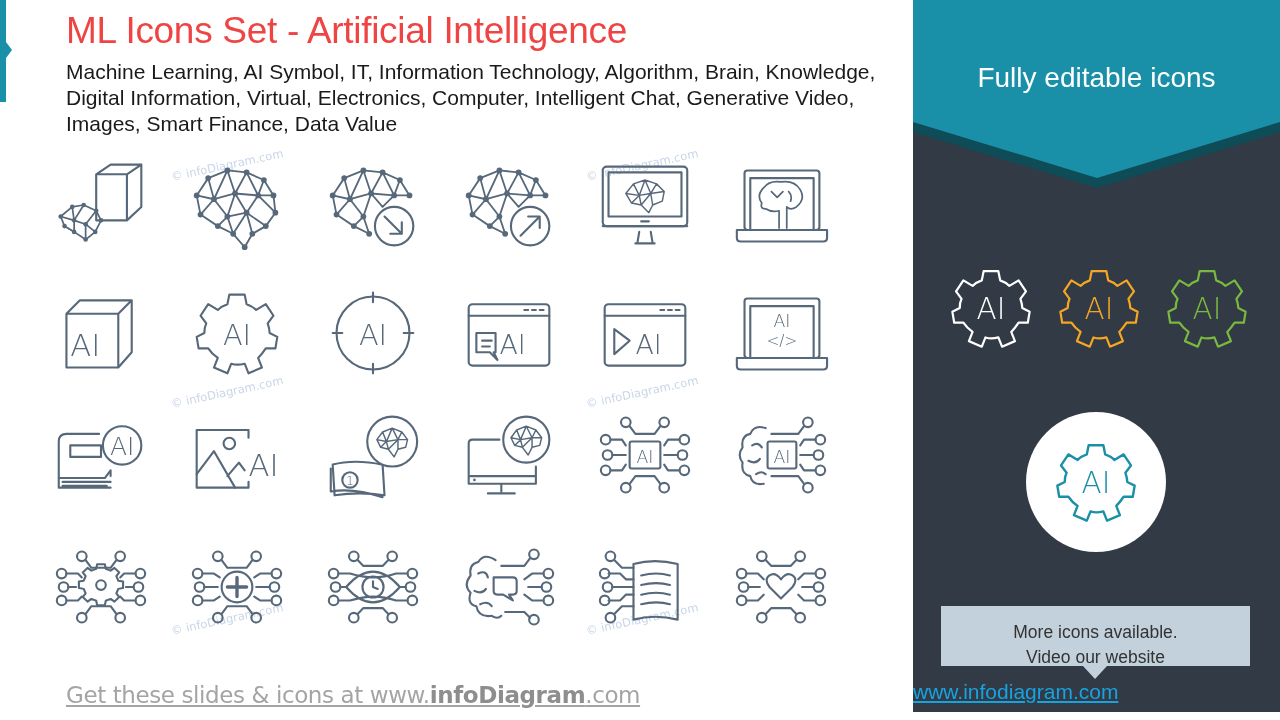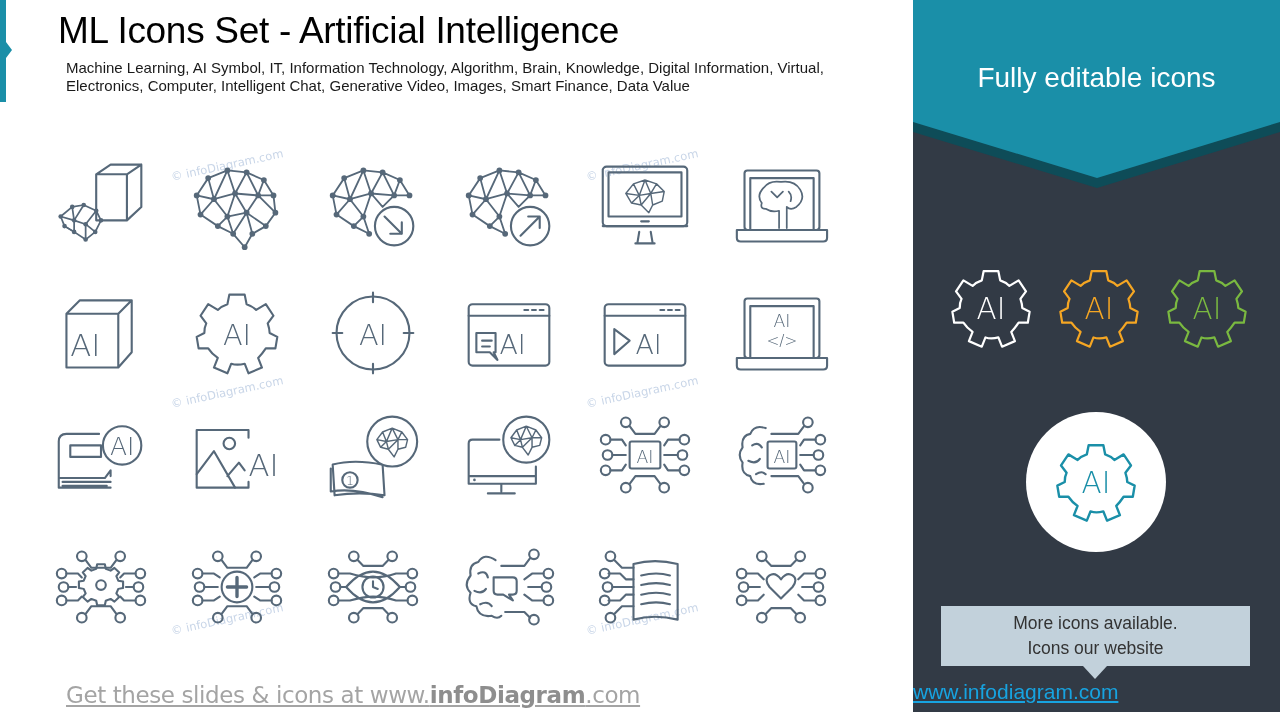--- a/index.html
+++ b/index.html
@@ -3,22 +3,22 @@
 <meta charset="utf-8">
 <style>
   * { margin: 0; padding: 0; box-sizing: border-box; }
   html, body { width: 1280px; height: 720px; overflow: hidden; background: #ffffff; }
   body { position: relative; font-family: "Liberation Sans", sans-serif; }
 
   .accent-bar { position: absolute; left: 0; top: 0; width: 6px; height: 102px; background: #1a8fa8; }
   .accent-notch { position: absolute; left: 6px; top: 42px; width: 0; height: 0;
     border-top: 8px solid transparent; border-bottom: 8px solid transparent; border-left: 6px solid #1a8fa8; }
 
-  .title { position: absolute; left: 58px; top: 10px; font-size: 37px; color: #000000; font-weight: 400; letter-spacing: -0.3px; white-space: nowrap; }
-  .subtitle { position: absolute; left: 66px; top: 59px; width: 830px; font-size: 15px; line-height: 18px; color: #1a1a1a; }
+  .title { position: absolute; left: 66px; top: 10px; font-size: 37px; color: #ef4444; font-weight: 400; letter-spacing: -0.3px; white-space: nowrap; }
+  .subtitle { position: absolute; left: 66px; top: 59px; width: 830px; font-size: 21px; line-height: 26px; color: #1a1a1a; }
 
   .icon-grid { position: absolute; left: 46px; top: 150px; width: 820px; height: 500px; }
   .icon-cell { position: absolute; width: 110px; height: 110px; display: flex; align-items: center; justify-content: center; }
   .icon-cell svg { width: 96px; height: 96px; overflow: visible; }
   .ic { fill: none; stroke: #566879; stroke-width: 2.2; stroke-linecap: round; stroke-linejoin: round; }
   .ic-fill { fill: #566879; }
   .ic-text { fill: #566879; font-family: "DejaVu Sans", sans-serif; font-weight: 300; }
 
   .watermark { position: absolute; font-size: 11.5px; color: #c9d6e8; transform: rotate(-12deg); white-space: nowrap; font-family: "DejaVu Sans", sans-serif; }
 
@@ -26,21 +26,21 @@
   .footer b { color: #8e8e8e; }
 
   .right-panel { position: absolute; left: 913px; top: 0; width: 367px; height: 712px; background: #323a45; overflow: hidden; }
   .banner-svg { position: absolute; left: 0; top: 0; }
   .banner-title { position: absolute; left: 0; width: 367px; top: 62px; text-align: center; font-size: 28px; color: #ffffff; }
 
   .gear-row { position: absolute; top: 262px; left: 0; width: 367px; height: 100px; }
   .gear { position: absolute; width: 92px; height: 92px; }
   .big-circle { position: absolute; left: 113px; top: 412px; width: 140px; height: 140px; border-radius: 50%; background: #ffffff; display: flex; align-items: center; justify-content: center; }
 
-  .callout { position: absolute; left: 28px; top: 606px; width: 309px; height: 60px; background: #c2d1db; text-align: center; color: #333333; font-size: 17.5px; line-height: 25px; padding-top: 5px; }
+  .callout { position: absolute; left: 28px; top: 606px; width: 309px; height: 60px; background: #c2d1db; text-align: center; color: #333333; font-size: 17.5px; line-height: 25px; padding-top: 14px; }
   .callout-tip { position: absolute; left: 170px; top: 666px; width: 0; height: 0; border-left: 12px solid transparent; border-right: 12px solid transparent; border-top: 13px solid #c2d1db; }
   .site-link { position: absolute; left: 0; width: 367px; top: 680px; text-align: left; font-size: 21px; color: #17a3e0; text-decoration: underline; }
 </style>
 </head>
 <body>
 
 <div class="accent-bar"></div>
 <div class="accent-notch"></div>
 
 <h1 class="title">ML Icons Set - Artificial Intelligence</h1>
@@ -446,17 +446,17 @@
 
   <div class="big-circle">
     <svg width="92" height="92" viewBox="0 0 100 100">
       <path d="M42 10 L58 10 L60 20 Q66 22 70 26 L80 20 L88 32 L82 40 Q84 46 84 50 L92 54 L90 66 L80 66 Q76 72 72 76 L76 86 L62 92 L58 82 Q50 84 44 82 L40 92 L26 86 L30 76 Q24 72 20 66 L10 66 L8 54 L16 50 Q16 44 18 40 L12 32 L20 20 L30 26 Q34 22 40 20 Z" fill="none" stroke="#1a8fa8" stroke-width="2.6" stroke-linejoin="round"></path>
       <text x="50" y="62" font-size="32" text-anchor="middle" fill="#1a8fa8" font-family="DejaVu Sans, sans-serif" font-weight="300">AI</text>
     </svg>
   </div>
 
   <div class="callout">
     <div>More icons available.</div>
-    <div>Icons our website</div>
+    <div>Video our website</div>
   </div>
   <div class="callout-tip"></div>
   <a class="site-link">www.infodiagram.com</a>
 </div>
 
 </body></html>

